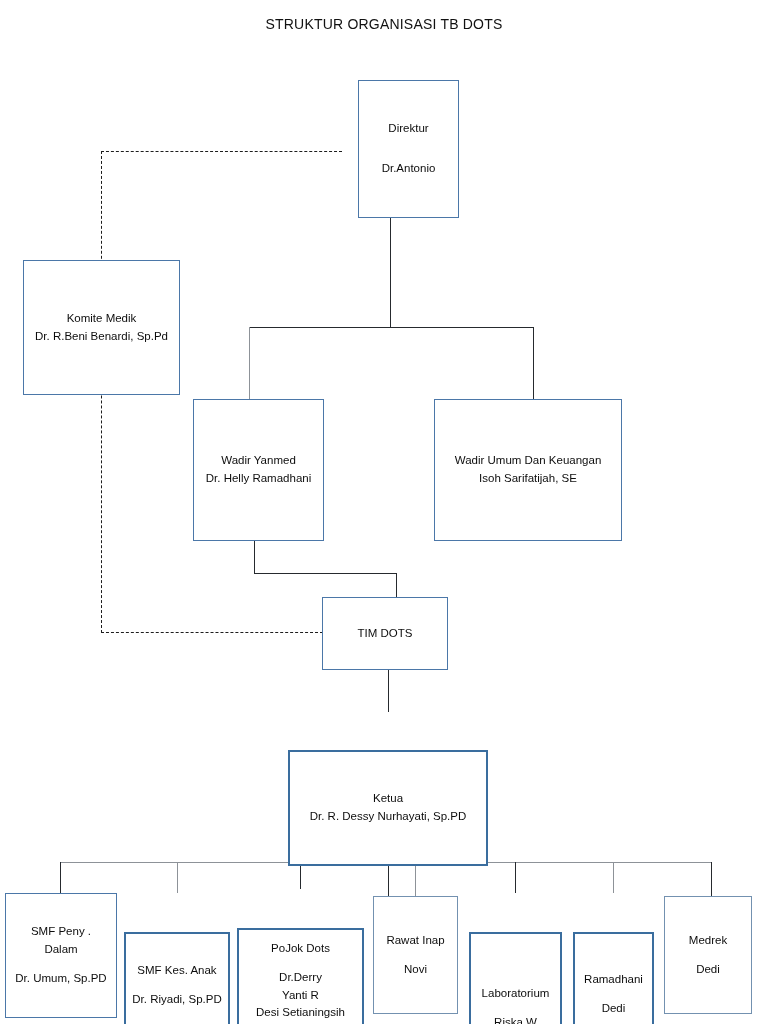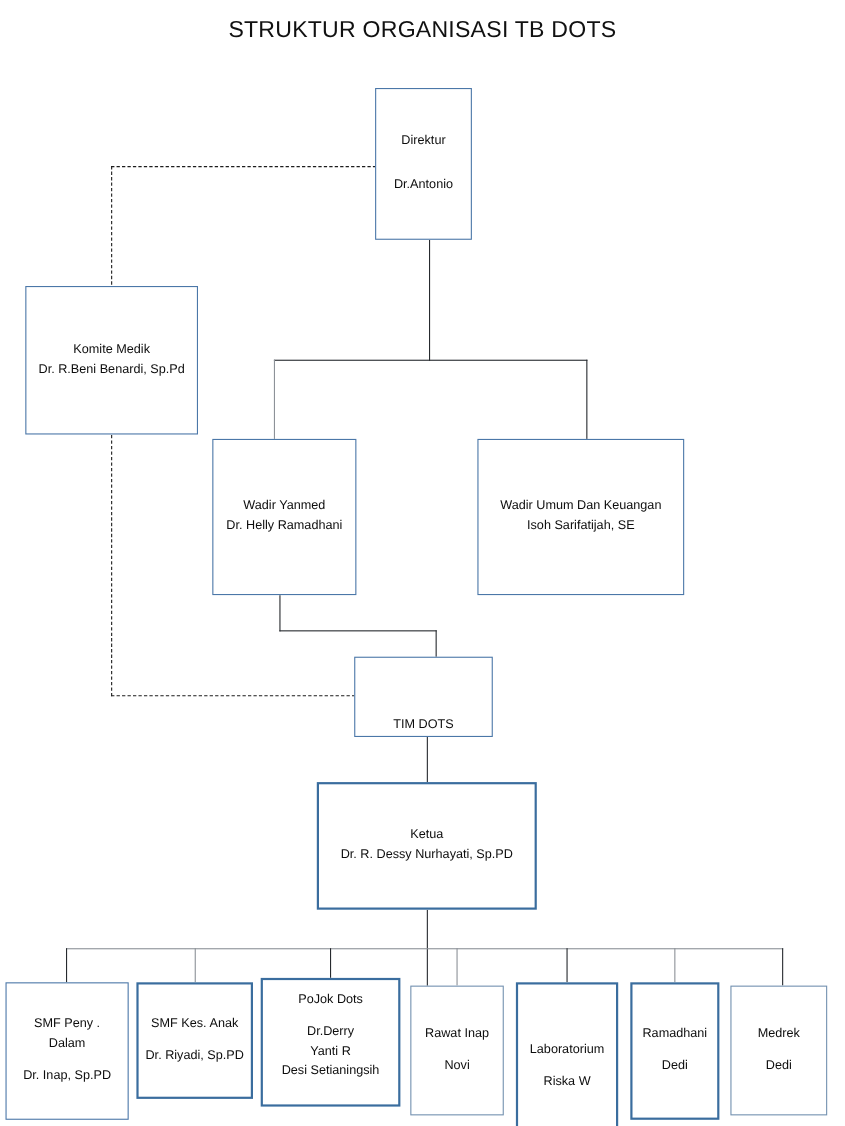--- a/index.html
+++ b/index.html
@@ -17,21 +17,21 @@
     height: 1024px;
     background: #ffffff;
     overflow: hidden;
   }
   #chart-title {
     position: absolute;
     left: 0;
     top: 16px;
     width: 768px;
     text-align: center;
-    font-size: 21px;
+    font-size: 14px;
     font-weight: 400;
     letter-spacing: 0.2px;
     color: #111111;
     white-space: nowrap;
   }
   .node {
     position: absolute;
     background: #ffffff;
     box-sizing: border-box;
     display: flex;
@@ -48,21 +48,21 @@
     display: block;
     white-space: nowrap;
   }
   .node .gap {
     display: block;
     height: 11px;
   }
   
   .bw-thin   { border: 1px solid #7391b0; }
   .bw-med    { border: 1.6px solid #4b77a8; }
-  .bw-thick  { border: 2.4px solid #3a6d9e; }
+  .bw-thick  { border: 2.4px solid #3a6d9e; margin-top: 39px; }
 
   .conn {
     position: absolute;
     z-index: 1;
   }
   .h-solid {
     background: #262a2e;
     height: 1.4px;
   }
   .v-solid {
@@ -111,54 +111,54 @@
   <div class="conn v-solid" style="left:388px; top:827px; height:72px;"></div>
   <div class="conn h-soft" style="left:60px; top:862px; width:652px;"></div>
   <div class="conn v-solid" style="left:60px; top:862px; height:31px;"></div>
   <div class="conn v-soft" style="left:177px; top:862px; height:31px;"></div>
   <div class="conn v-solid" style="left:300px; top:862px; height:27px;"></div>
   <div class="conn v-soft" style="left:415px; top:862px; height:34px;"></div>
   <div class="conn v-solid" style="left:515px; top:862px; height:31px;"></div>
   <div class="conn v-soft" style="left:613px; top:862px; height:31px;"></div>
   <div class="conn v-solid" style="left:711px; top:862px; height:34px;"></div>
 
-  <div class="node bw-med" style="left:341px; top:80px; width:88px; height:138px;gap:22px;">
+  <div class="node bw-med" style="left:358px; top:80px; width:101px; height:138px;gap:22px;">
     <span class="ln">Direktur</span>
     <span class="ln">Dr.Antonio</span>
   </div>
 
   <div class="node bw-med" style="left:23px; top:260px; width:157px; height:135px;">
     <span class="ln">Komite Medik</span>
     <span class="ln">Dr. R.Beni Benardi, Sp.Pd</span>
   </div>
 
   <div class="node bw-med" style="left:193px; top:399px; width:131px; height:142px;">
     <span class="ln">Wadir Yanmed</span>
     <span class="ln">Dr. Helly Ramadhani</span>
   </div>
 
   <div class="node bw-med" style="left:434px; top:399px; width:188px; height:142px;">
     <span class="ln">Wadir Umum Dan Keuangan</span>
     <span class="ln">Isoh Sarifatijah, SE</span>
   </div>
 
-  <div class="node bw-med" style="left:322px; top:597px; width:126px; height:73px;justify-content:flex-end;">
+  <div class="node bw-med" style="left:322px; top:597px; width:126px; height:73px;">
     <span class="ln">TIM DOTS</span>
   </div>
 
   <div class="node bw-thick" style="left:288px; top:711px; width:200px; height:116px;">
     <span class="ln">Ketua</span>
     <span class="ln">Dr. R. Dessy Nurhayati, Sp.PD</span>
   </div>
 
   <div class="node bw-med" style="left:5px; top:893px; width:112px; height:125px;">
     <span class="ln">SMF Peny .</span>
     <span class="ln">Dalam</span>
     <span class="gap"></span>
-    <span class="ln">Dr. Inap, Sp.PD</span>
+    <span class="ln">Dr. Umum, Sp.PD</span>
   </div>
 
   <div class="node bw-thick" style="left:124px; top:893px; width:106px; height:106px;">
     <span class="ln">SMF Kes. Anak</span>
     <span class="gap"></span>
     <span class="ln">Dr. Riyadi, Sp.PD</span>
   </div>
 
   <div class="node bw-thick" style="left:237px; top:889px; width:127px; height:117px; justify-content:flex-start; padding-top:10px;">
     <span class="ln">PoJok Dots</span>

